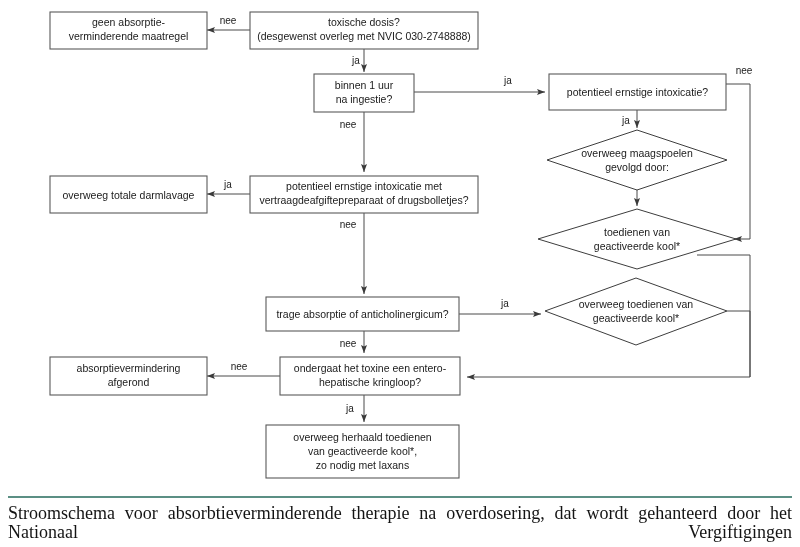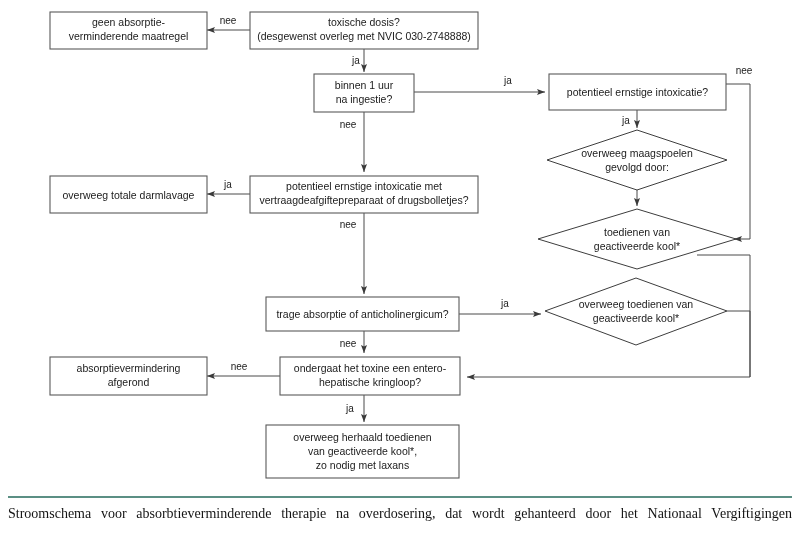--- a/index.html
+++ b/index.html
@@ -61,21 +61,21 @@
     width: 784px;
     height: 1.5px;
     background: #5b8f84;
   }
   #caption {
     position: absolute;
     left: 8px;
     top: 504px;
     width: 784px;
     font-family: "Liberation Serif", serif;
-    font-size: 14px;
+    font-size: 18px;
     line-height: 19px;
     color: #141414;
     text-align: justify;
   }
   #caption .capline {
     display: block;
   }
   #caption .capline.j {
     text-align: justify;
     text-align-last: justify;

